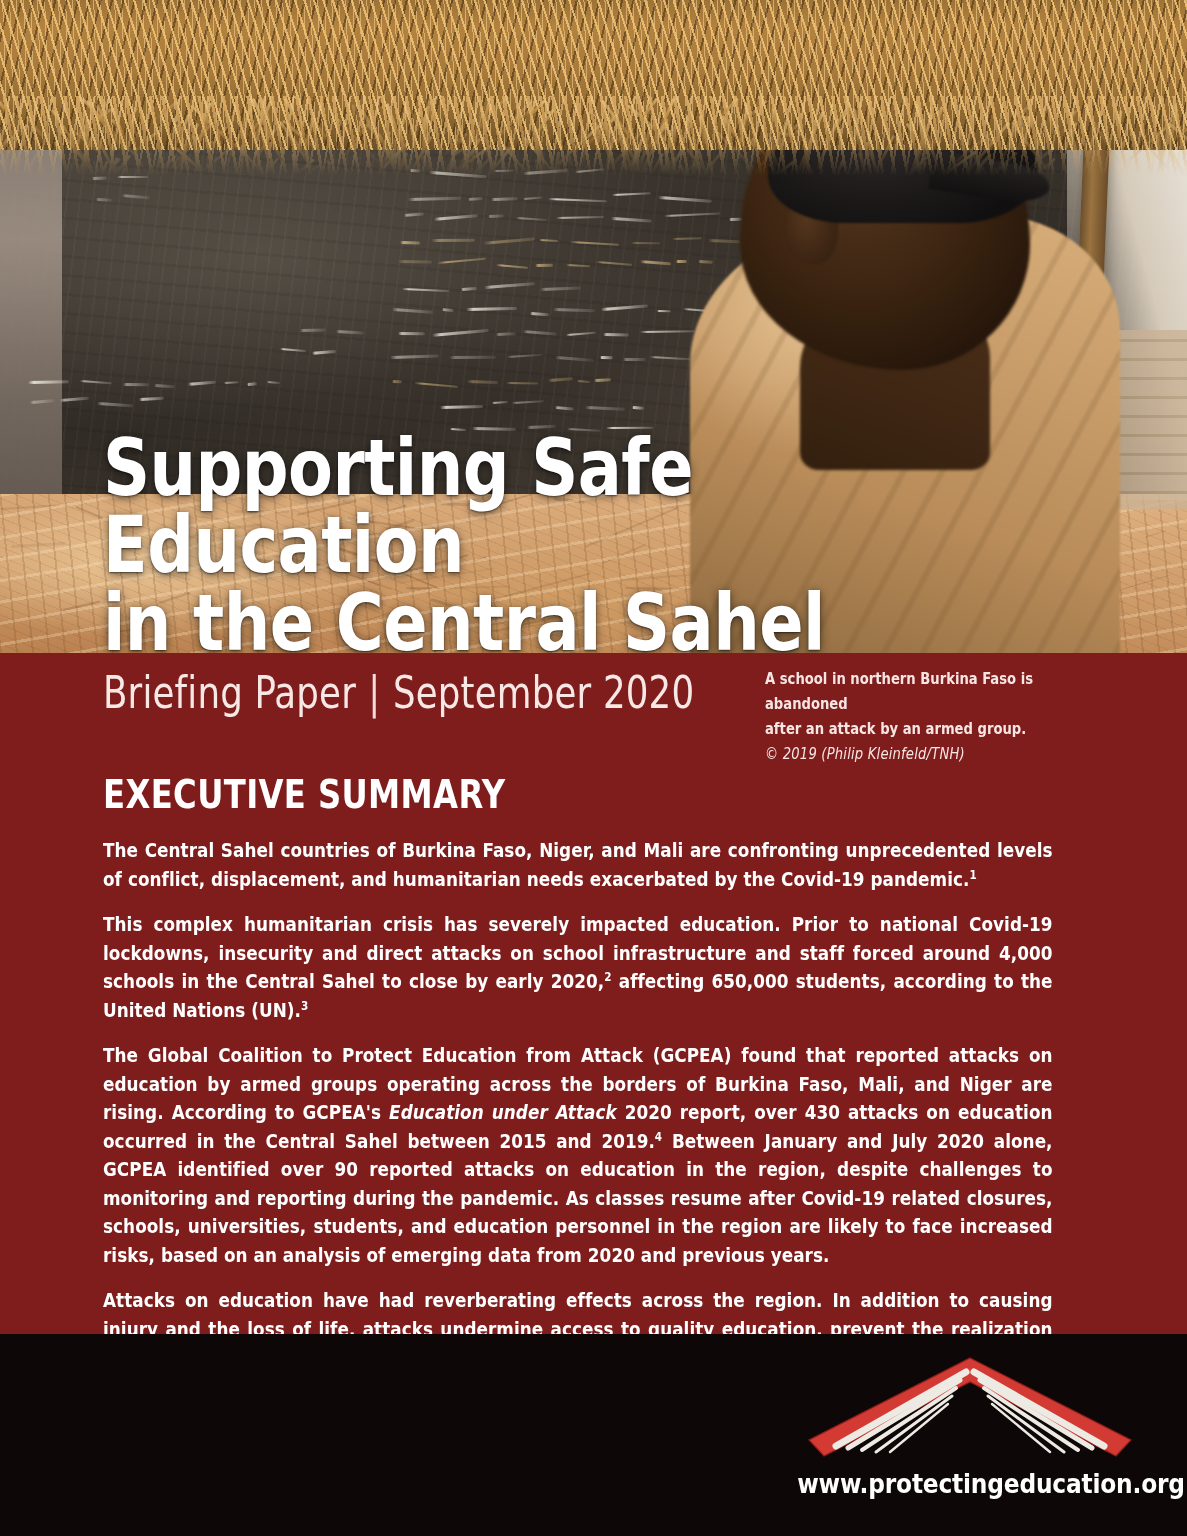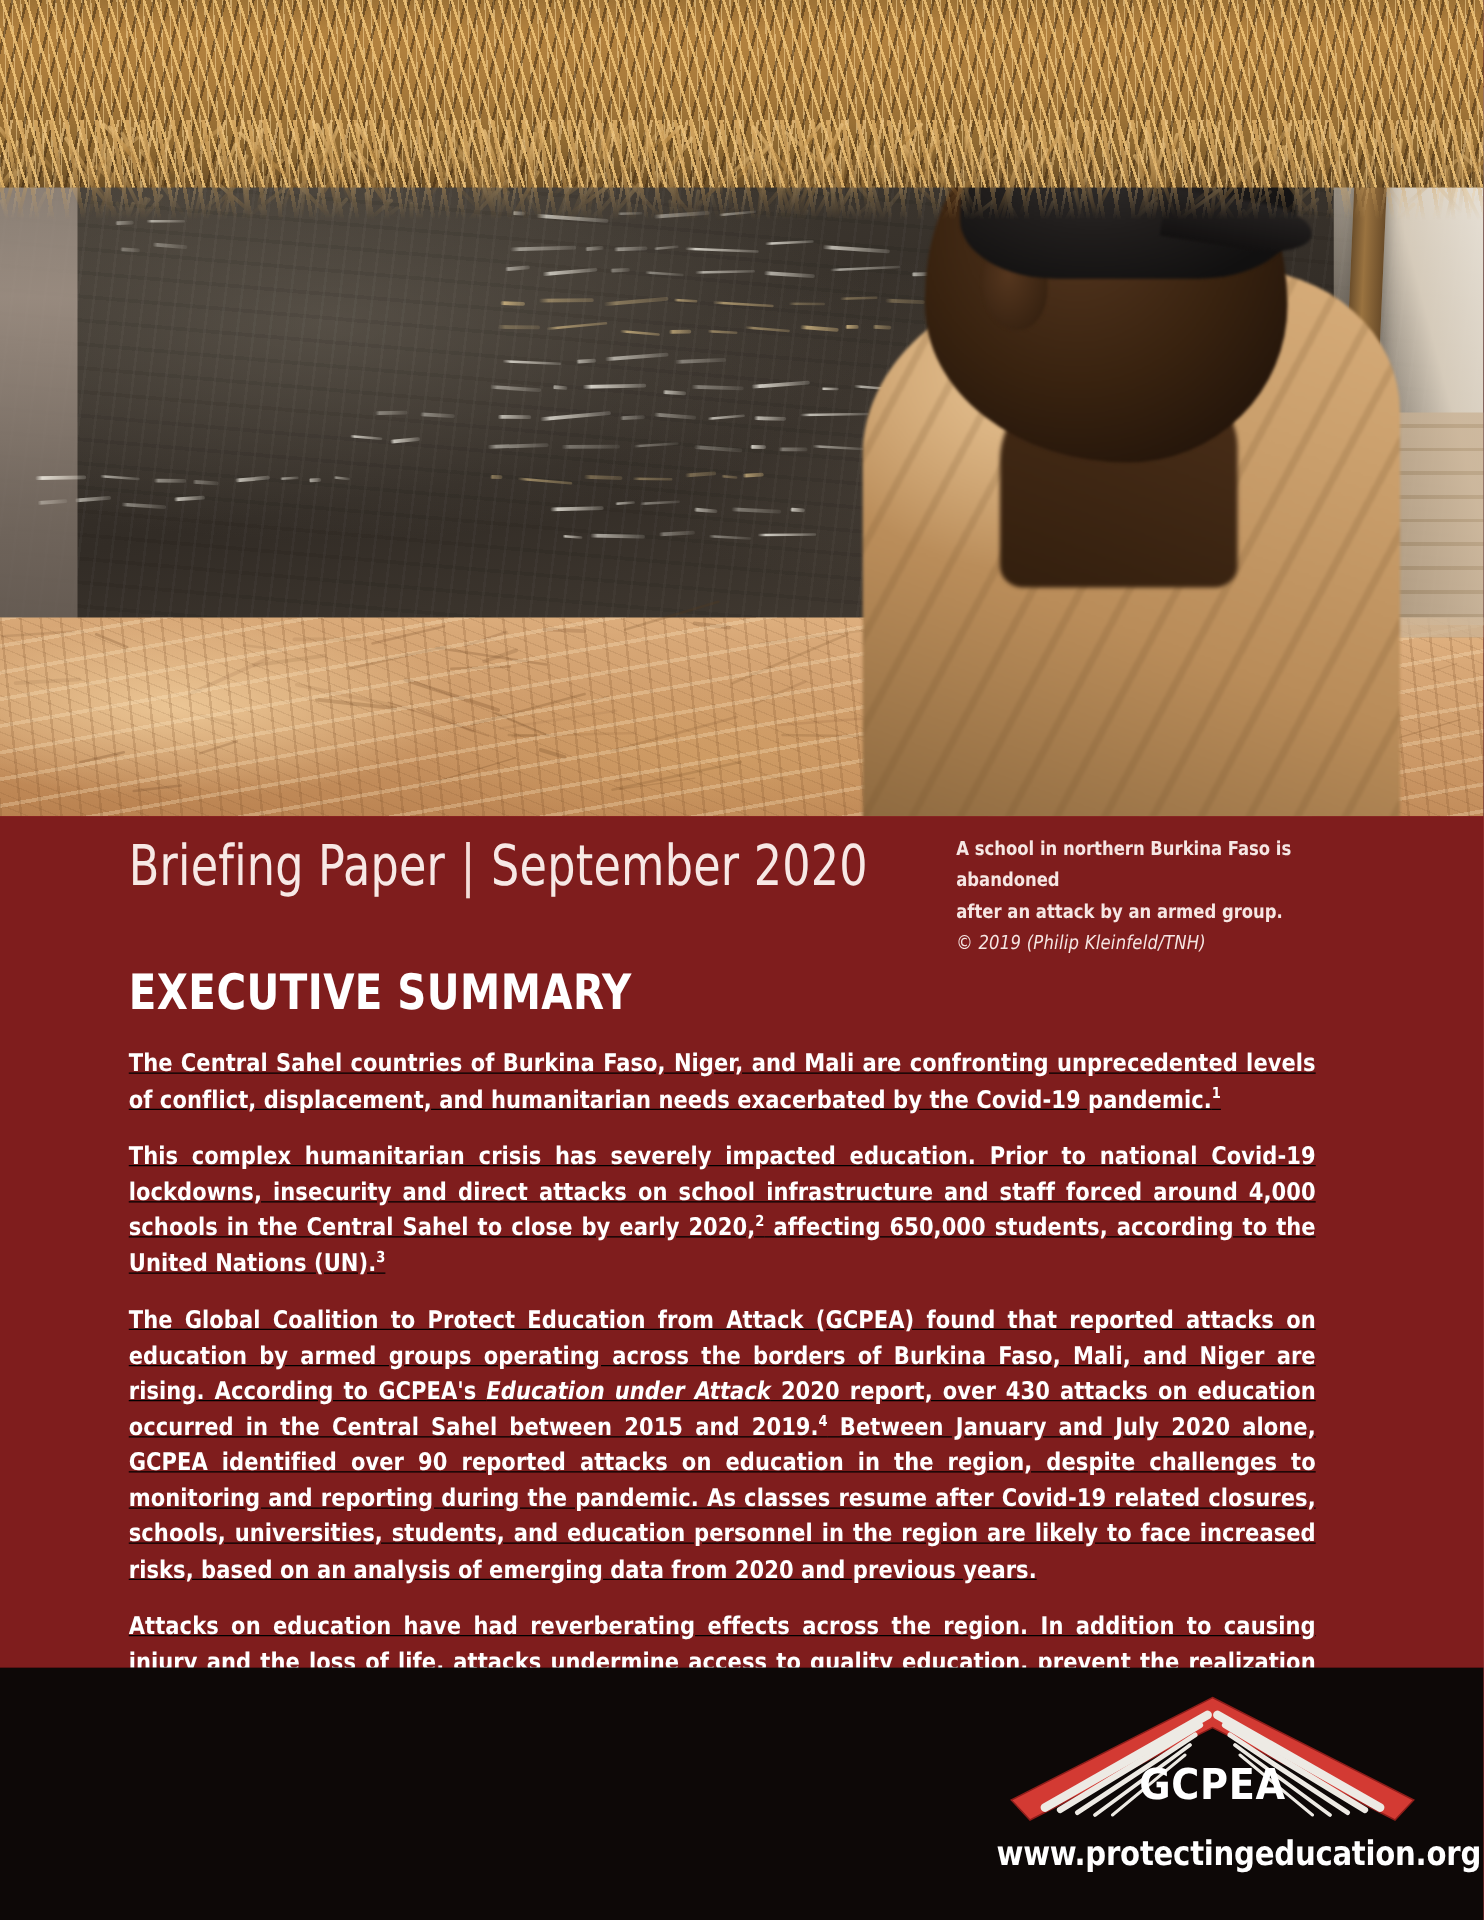--- a/index.html
+++ b/index.html
@@ -212,21 +212,21 @@
 
   .exec-heading{
     position:absolute; left:103px; top:119px;
     color:#fff;
     font-family:"Liberation Sans Narrow","DejaVu Sans Condensed","Liberation Sans", sans-serif;
     font-weight:700; font-size:39px; letter-spacing:.4px;
     transform:scaleX(.92); transform-origin:left center;
   }
 
   .body{
-    position:absolute; left:103px; top:184px; width:984px;text-decoration:underline;
+    position:absolute; left:103px; top:184px; width:984px;
   }
   .body p{
     color:#ffffff;
     font-family:"Liberation Sans Narrow","DejaVu Sans Condensed","Liberation Sans", sans-serif;
     font-weight:700;
     font-size:19.4px;
     line-height:1.47;
     text-align:justify;
     margin-bottom:17px;
     letter-spacing:.05px;
@@ -726,20 +726,24 @@
         <div class="straw" style="left:107px;top:3px;width:43px;transform:rotate(53.5deg);opacity:0.80"></div>
         <div class="straw" style="left:1062px;top:33px;width:78px;transform:rotate(93.7deg);opacity:0.53"></div>
         <div class="straw" style="left:46px;top:19px;width:46px;transform:rotate(49.8deg);opacity:0.44"></div>
         <div class="straw" style="left:39px;top:32px;width:51px;transform:rotate(129.6deg);opacity:0.44"></div>
         <div class="straw" style="left:821px;top:24px;width:66px;transform:rotate(136.5deg);opacity:0.54"></div>
         <div class="straw" style="left:685px;top:25px;width:73px;transform:rotate(115.1deg);opacity:0.87"></div>
         <div class="straw" style="left:332px;top:20px;width:33px;transform:rotate(56.0deg);opacity:0.61"></div>
         <div class="straw" style="left:334px;top:62px;width:30px;transform:rotate(138.6deg);opacity:0.83"></div>
       </div>
 
+    <div class="title-wrap">
+      <div class="title">Supporting Safe Education
+in the Central Sahel</div>
+    </div>
   </div>
 
   <div class="redband">
 
     <div class="briefing">
       <span>Briefing Paper</span><span class="sep">|</span><span>September 2020</span>
     </div>
 
     <div class="caption">
       <div>A school in northern Burkina Faso is abandoned</div>
@@ -786,17 +790,16 @@
         </g>
 
         <g fill="none" stroke="#EDEAE4" stroke-linecap="round">
           <path d="M174 26 L304 100" stroke-width="7"></path>
           <path d="M180 34 L292 102" stroke-width="5"></path>
           <path d="M184 42 L278 104" stroke-width="4"></path>
           <path d="M188 50 L264 106" stroke-width="3"></path>
           <path d="M192 58 L250 106" stroke-width="2.4"></path>
         </g>
       </svg>
-      <div class="logo-text">GCPEA</div>
       <div class="logo-url">www.protectingeducation.org</div>
     </div>
   </div>
 </div>
 
 </body></html>

